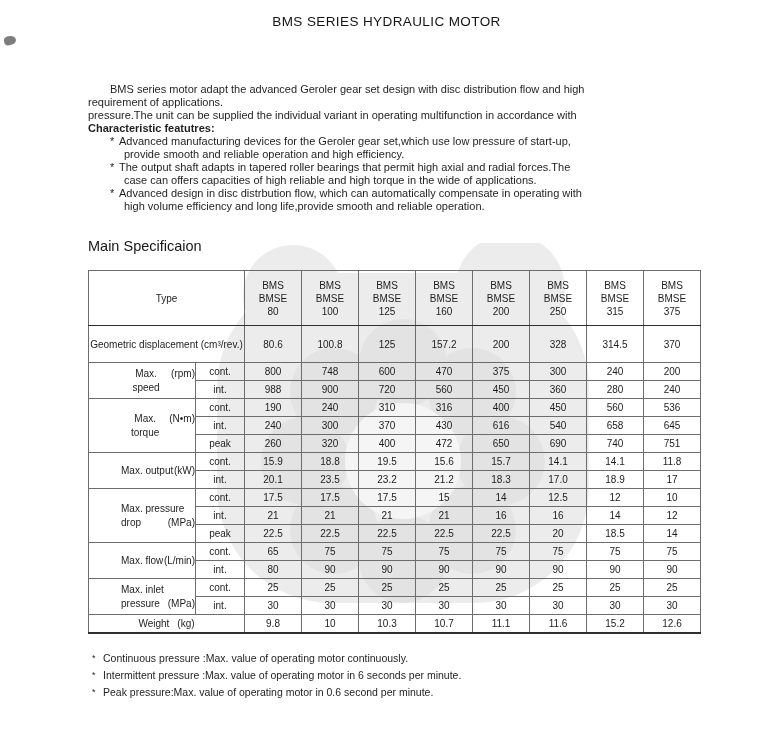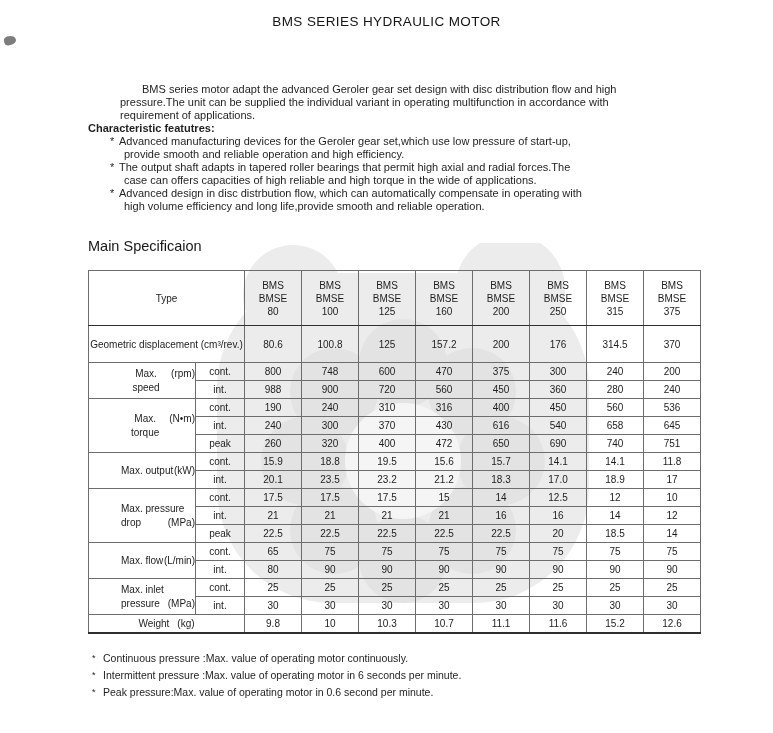--- a/index.html
+++ b/index.html
@@ -16,21 +16,21 @@
     background:#5c5c5c;opacity:.8;border-radius:45% 60% 55% 40%;
     transform:rotate(-12deg);
   }
   .title{
     margin:0;padding-top:14px;
     text-align:center;
     font-size:13.5px;font-weight:400;letter-spacing:.4px;line-height:15px;
     color:#151515;
   }
   .content{position:relative;z-index:1;margin-left:88px;width:613px;}
-  .intro{margin-top:54px;font-size:11px;line-height:13px;margin-left:32px;}
+  .intro{margin-top:54px;font-size:11px;line-height:13px;}
   .iline{white-space:nowrap;}
   .iline.indent{text-indent:22px;}
   .features-heading{font-size:11px;font-weight:bold;line-height:13px;}
   .feature{display:flex;padding-left:22px;font-size:11px;line-height:13px;}
   .f-marker{width:9px;flex:0 0 9px;}
   .f-body{display:block;}
   .f-line{display:block;white-space:nowrap;}
   .f-line.f-cont{padding-left:5px;}
   .section-heading{margin-top:25px;margin-bottom:16px;font-size:14.5px;font-weight:400;line-height:16px;color:#171717;}
   
@@ -86,22 +86,22 @@
     </g>
     <circle cx="198" cy="218" r="58" fill="#ededed"></circle>
   </svg>
 
   <h1 class="title">BMS SERIES HYDRAULIC MOTOR</h1>
 
   <div class="content">
 
     <div class="intro">
       <div class="iline indent">BMS series motor adapt the advanced Geroler gear set design with disc distribution flow and high</div>
+      <div class="iline">requirement of applications.</div>
       <div class="iline">pressure.The unit can be supplied the individual variant in operating multifunction in accordance with</div>
-      <div class="iline">requirement of applications.</div>
     </div>
 
     <div class="features-heading">Characteristic featutres:</div>
 
     <div class="features">
       <div class="feature">
         <span class="f-marker">*</span>
         <span class="f-body">
           <span class="f-line">Advanced manufacturing devices for the Geroler gear set,which use low pressure of start-up,</span>
           <span class="f-line f-cont">provide smooth and reliable operation and high efficiency.</span>
@@ -185,21 +185,21 @@
             </tr>
           </thead>
           <tbody>
             <tr class="g-start row-geometric">
               <td class="lbl-plain" colspan="2">Geometric displacement (cm³/rev.)</td>
               <td class="val">80.6</td>
               <td class="val">100.8</td>
               <td class="val">125</td>
               <td class="val">157.2</td>
               <td class="val">200</td>
-              <td class="val">176</td>
+              <td class="val">328</td>
               <td class="val">314.5</td>
               <td class="val">370</td>
             </tr>
             <tr class="g-start">
               <td class="lbl" rowspan="2">
                 <div class="lbl-line">
                   <span class="lbl-text">Max. speed</span>
                   <span class="lbl-unit">(rpm)</span>
                 </div>
               </td>

